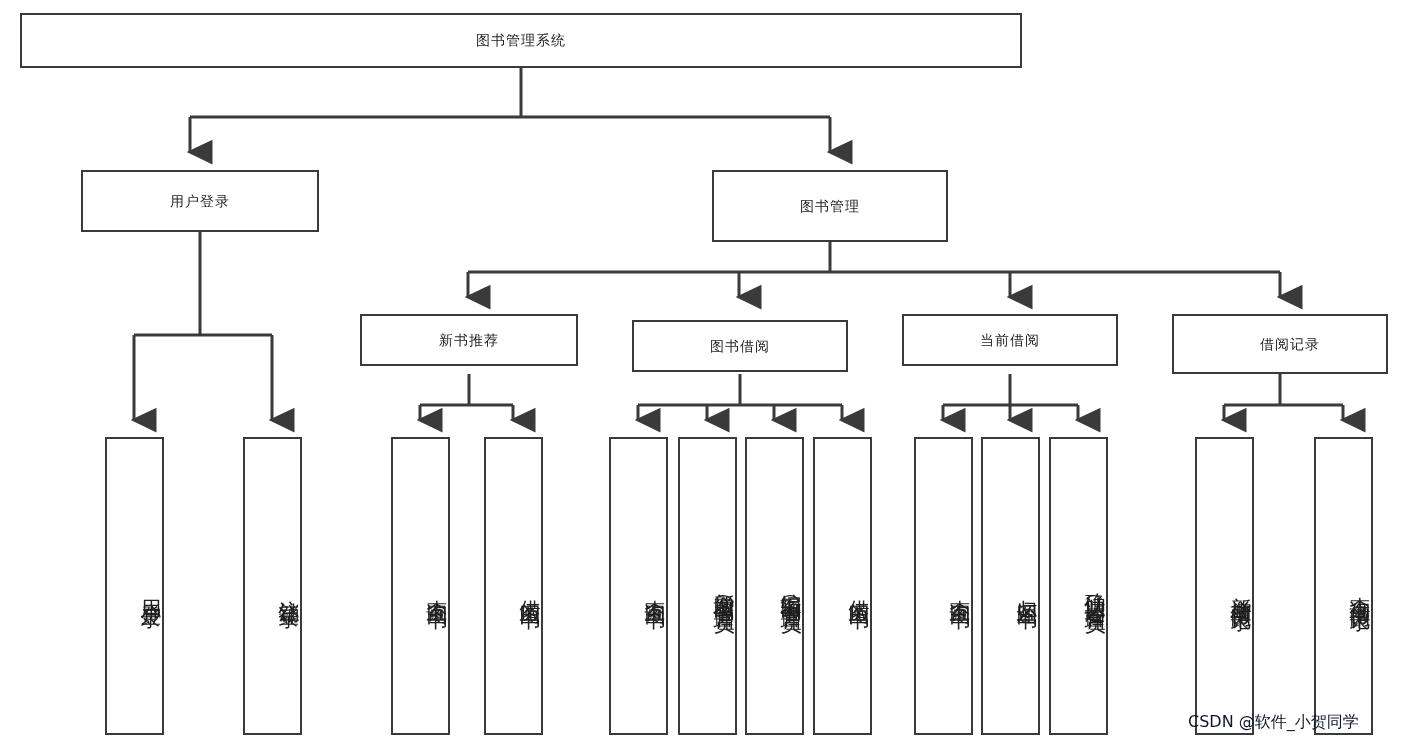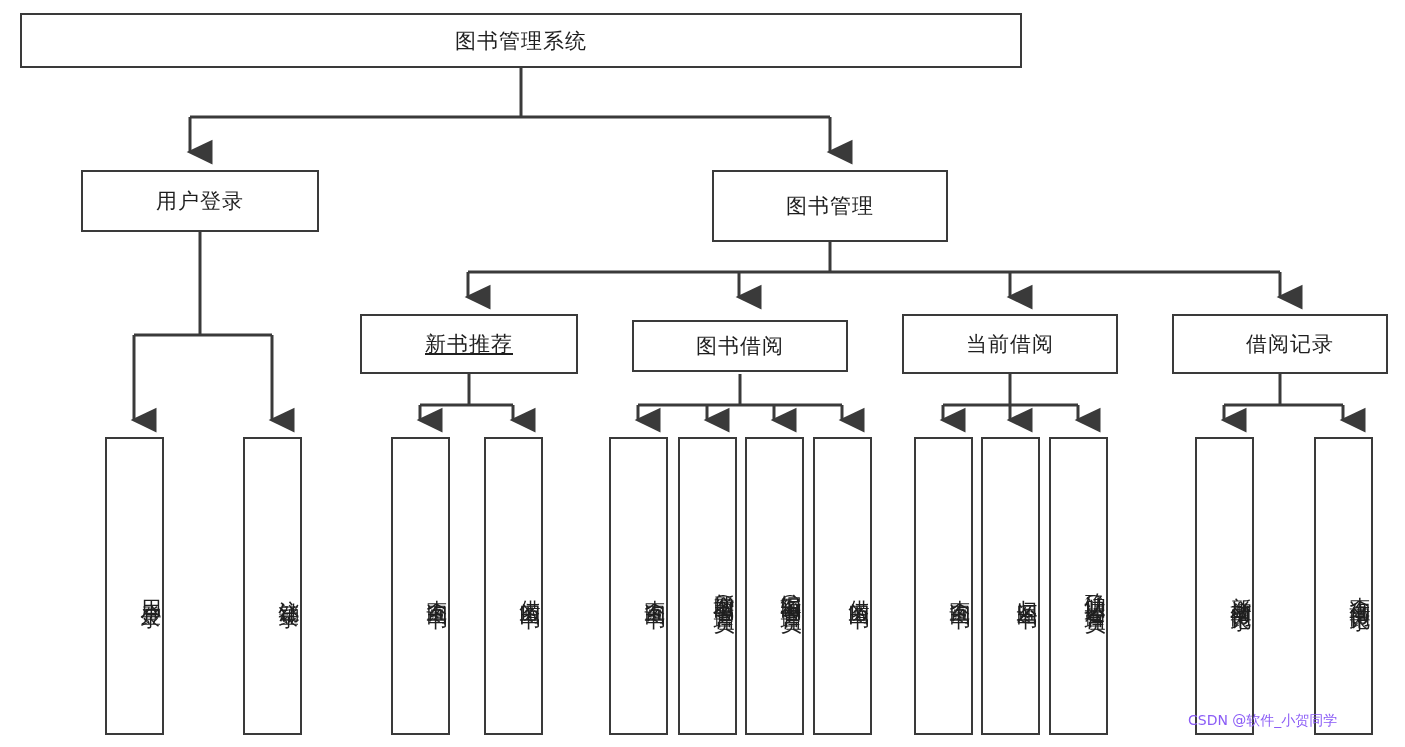--- a/index.html
+++ b/index.html
@@ -32,21 +32,21 @@
     border: 2px solid #3a3a3a;
     background: #ffffff;
     color: #1f1f1f;
     display: flex;
     align-items: center;
     justify-content: center;
     text-align: center;
     z-index: 2;
   }
   .node.h {
-    font-size: 21px;
+    font-size: 14px;
     letter-spacing: 1px;
     line-height: 1.2;
   }
   .node.v {
     font-size: 21px;
     writing-mode: vertical-rl;
     text-orientation: upright;
     letter-spacing: 3px;
     line-height: 1;
     padding-top: 6px;
@@ -58,22 +58,22 @@
     white-space: pre;
   }
   .node.v .lbl {
     writing-mode: vertical-rl;
     text-orientation: upright;
   }
   #watermark {
     position: absolute;
     left: 1188px;
     top: 712px;
-    font-size: 14px;
-    color: #8b5cf6;
+    font-size: 16px;
+    color: #0f172a;
     white-space: nowrap;
     z-index: 3;
     font-family: "DejaVu Sans", sans-serif;
   }
 </style>
 </head>
 <body>
 
 <div id="diagram">
 
@@ -131,27 +131,27 @@
     <span class="lbl">图书管理系统</span>
   </div>
 
   <div class="node h" style="left:81px; top:170px; width:238px; height:62px;">
     <span class="lbl">用户登录</span>
   </div>
   <div class="node h" style="left:712px; top:170px; width:236px; height:72px;">
     <span class="lbl">图书管理</span>
   </div>
 
-  <div class="node h" style="left:360px; top:314px; width:218px; height:60px;text-decoration:underline;">
+  <div class="node h" style="left:360px; top:314px; width:218px; height:52px;">
     <span class="lbl">新书推荐</span>
   </div>
   <div class="node h" style="left:632px; top:320px; width:216px; height:52px;">
     <span class="lbl">图书借阅</span>
   </div>
-  <div class="node h" style="left:902px; top:314px; width:216px; height:60px;">
+  <div class="node h" style="left:902px; top:314px; width:216px; height:52px;">
     <span class="lbl">当前借阅</span>
   </div>
   <div class="node h" style="left:1172px; top:314px; width:216px; height:60px;padding-left:20px;">
     <span class="lbl">借阅记录</span>
   </div>
 
   <div class="node v" style="left:105px; top:437px; width:59px; height:298px;">
     <span class="lbl">用户登录</span>
   </div>
   <div class="node v" style="left:243px; top:437px; width:59px; height:298px;">

